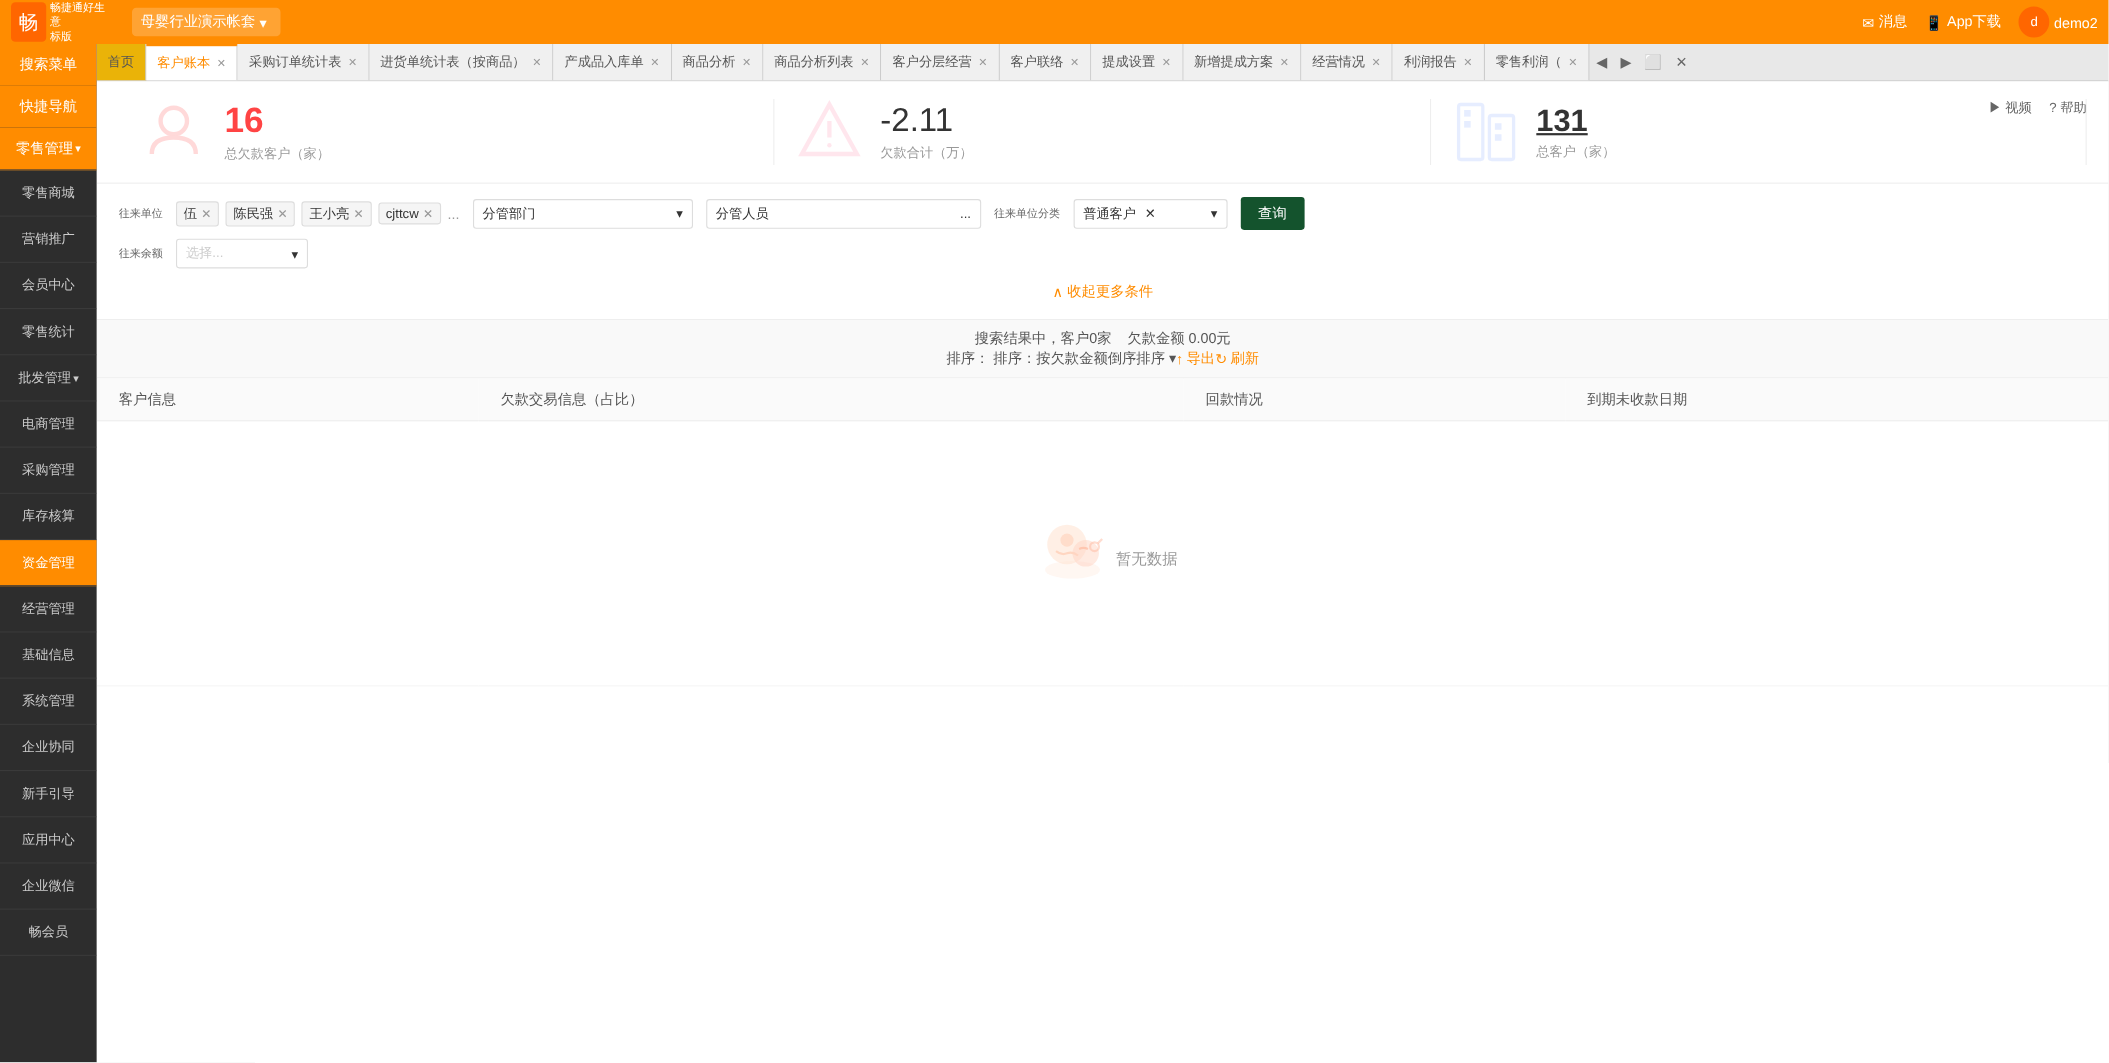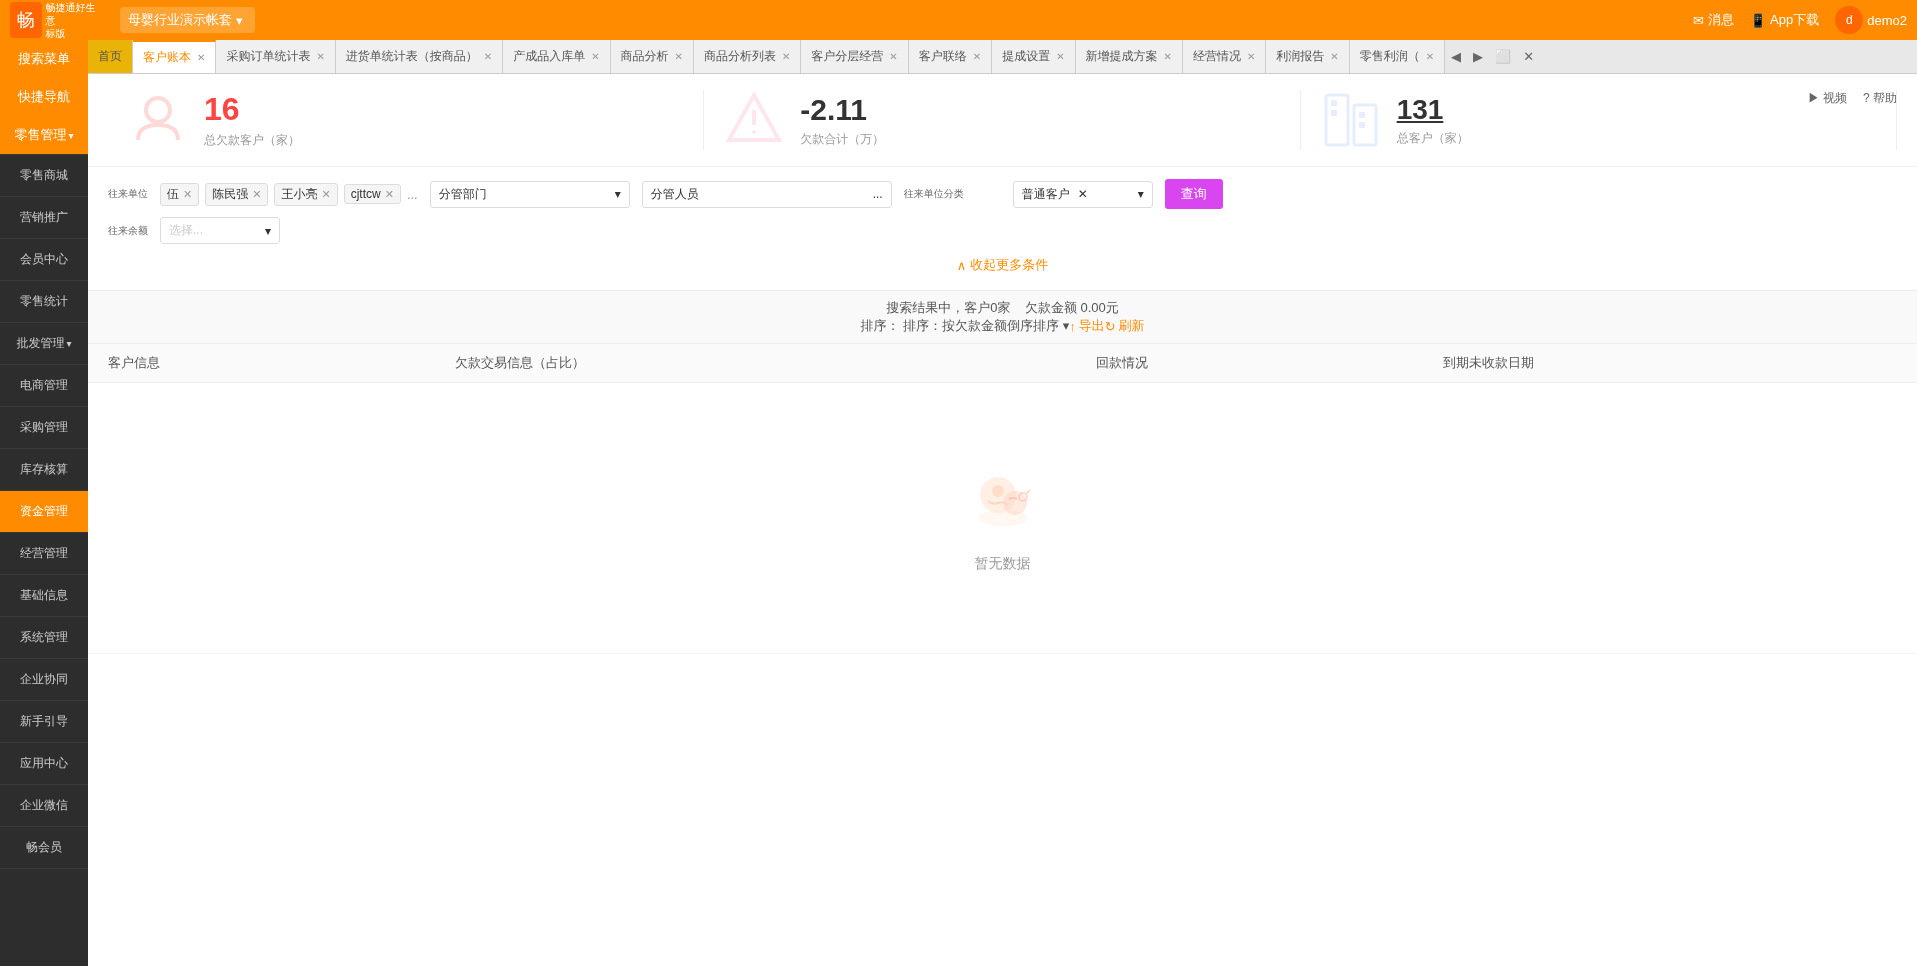--- a/index.html
+++ b/index.html
@@ -40,52 +40,52 @@
     
     .stats-row { display: flex; background: white; padding: 16px 20px; border-bottom: 1px solid #eee; align-items: center; position: relative; }
     .stat-block { flex: 1; display: flex; align-items: center; padding: 0 20px; border-right: 1px solid #eee; }
     .stat-block:last-child { border-right: none; }
     .stat-icon { width: 60px; height: 60px; display: flex; align-items: center; justify-content: center; margin-right: 16px; opacity: 0.15; font-size: 40px; }
     .stat-icon.red { color: #ff4444; opacity: 0.2; }
     .stat-icon.pink { color: #ff88aa; opacity: 0.2; }
     .stat-icon.blue { color: #88aaff; opacity: 0.2; }
     .stat-value { font-size: 32px; font-weight: bold; }
     .stat-value.red { color: #ff4444; }
-    .stat-value.negative { color: #333; font-weight: bold; font-size: 30px; }
+    .stat-value.negative { color: #333; font-weight: normal; font-size: 30px; }
     .stat-label { font-size: 12px; color: #999; margin-top: 4px; }
     .stat-text-block { display: flex; flex-direction: column; }
     .stats-help { position: absolute; right: 20px; top: 16px; display: flex; gap: 16px; font-size: 12px; color: #666; }
     .stats-help span { cursor: pointer; }
 
     
     .filter-area { background: white; padding: 12px 20px; border-bottom: 1px solid #eee; }
     .filter-row { display: flex; align-items: center; gap: 12px; margin-bottom: 8px; flex-wrap: wrap; }
     .filter-label { color: #666; font-size: 10px; white-space: nowrap; }
     .filter-tags { display: flex; align-items: center; gap: 6px; flex-wrap: wrap; }
     .filter-tag { background: #f5f5f5; border: 1px solid #ddd; border-radius: 3px; padding: 2px 6px; font-size: 12px; display: flex; align-items: center; gap: 4px; }
     .filter-tag .tag-close { color: #999; cursor: pointer; font-size: 11px; }
     .filter-more { color: #999; cursor: pointer; font-size: 13px; }
     .filter-select { border: 1px solid #ddd; border-radius: 3px; padding: 4px 8px; font-size: 12px; display: flex; align-items: center; gap: 4px; min-width: 120px; cursor: pointer; }
     .filter-select-wide { min-width: 200px; }
     .collapse-btn { display: flex; align-items: center; gap: 4px; color: #ff8c00; cursor: pointer; font-size: 13px; justify-content: center; padding: 4px 0; }
-    .search-btn { background: #d946ef; color: white; border: none; border-radius: 3px; padding: 6px 16px; cursor: pointer; font-size: 13px; }
+    .search-btn { background: #14532d; color: white; border: none; border-radius: 3px; padding: 6px 16px; cursor: pointer; font-size: 13px; }
 
     
     .results-bar { display: flex; align-items: center; justify-content: space-between; padding: 8px 20px; background: #f9f9f9; border-bottom: 1px solid #eee; font-size: 13px; color: #555; flex-direction: column; }
     .results-right { display: flex; align-items: center; }
     .sort-btn { cursor: pointer; color: #555; }
     .action-btn { color: #ff8c00; cursor: pointer; display: flex; align-items: center; gap: 3px; }
 
     
     .data-table { width: 100%; border-collapse: collapse; }
     .data-table th { background: #fafafa; border-bottom: 1px solid #eee; padding: 10px 20px; text-align: left; font-size: 13px; font-weight: normal; color: #555; }
     .data-table td { padding: 10px 20px; border-bottom: 1px solid #f5f5f5; font-size: 13px; }
 
     
-    .empty-state { display: flex; flex-direction: column; align-items: center; justify-content: center; padding: 80px 0; }
+    .empty-state { display: flex; flex-direction: row; align-items: center; justify-content: center; padding: 80px 0; }
     .empty-icon { width: 80px; height: 80px; opacity: 0.5; font-size: 60px; color: #ffaa88; }
     .empty-text { color: #999; font-size: 14px; margin-top: 12px; }
 
     
     ::-webkit-scrollbar { width: 6px; height: 6px; }
     ::-webkit-scrollbar-track { background: #f1f1f1; }
     ::-webkit-scrollbar-thumb { background: #ccc; border-radius: 3px; }
   </style>
 </head>
 <body>
@@ -298,21 +298,21 @@
             </div>
             <div class="filter-select filter-select-wide">
               <span>分管部门</span>
               <span style="margin-left:auto;">▾</span>
             </div>
             <div class="filter-select filter-select-wide" style="min-width:250px;">
               <span>分管人员</span>
               <span style="margin-left:auto;">...</span>
             </div>
             <span class="filter-label">往来单位分类</span>
-            <div class="filter-select" style="min-width:140px;margin-left:37px;">
+            <div class="filter-select" style="min-width:140px;">
               <span>普通客户</span>
               <span class="tag-close" style="margin-left:4px;">✕</span>
               <span style="margin-left:auto;">▾</span>
             </div>
             <button class="search-btn">查询</button>
           </div>
           <div class="filter-row">
             <span class="filter-label">往来余额</span>
             <div class="filter-select" style="min-width:120px;">
               <span style="color:#ccc;">选择...</span>

